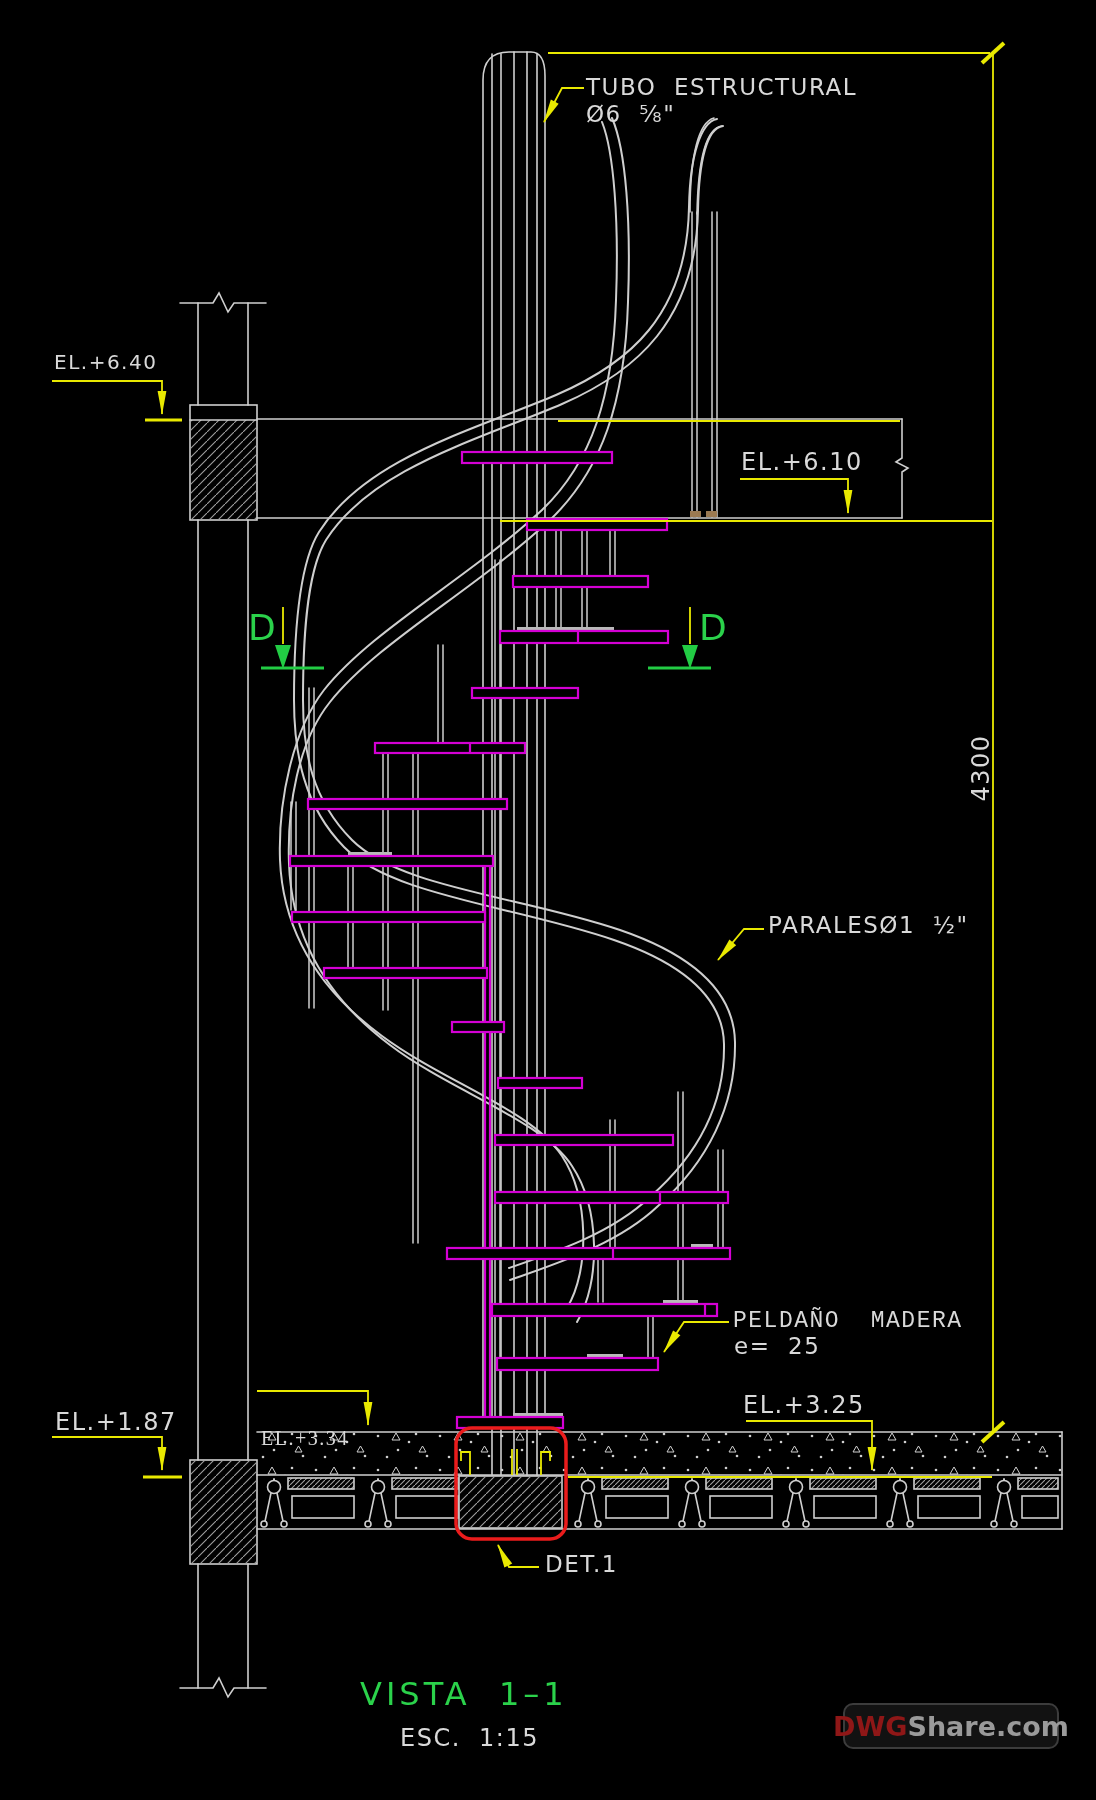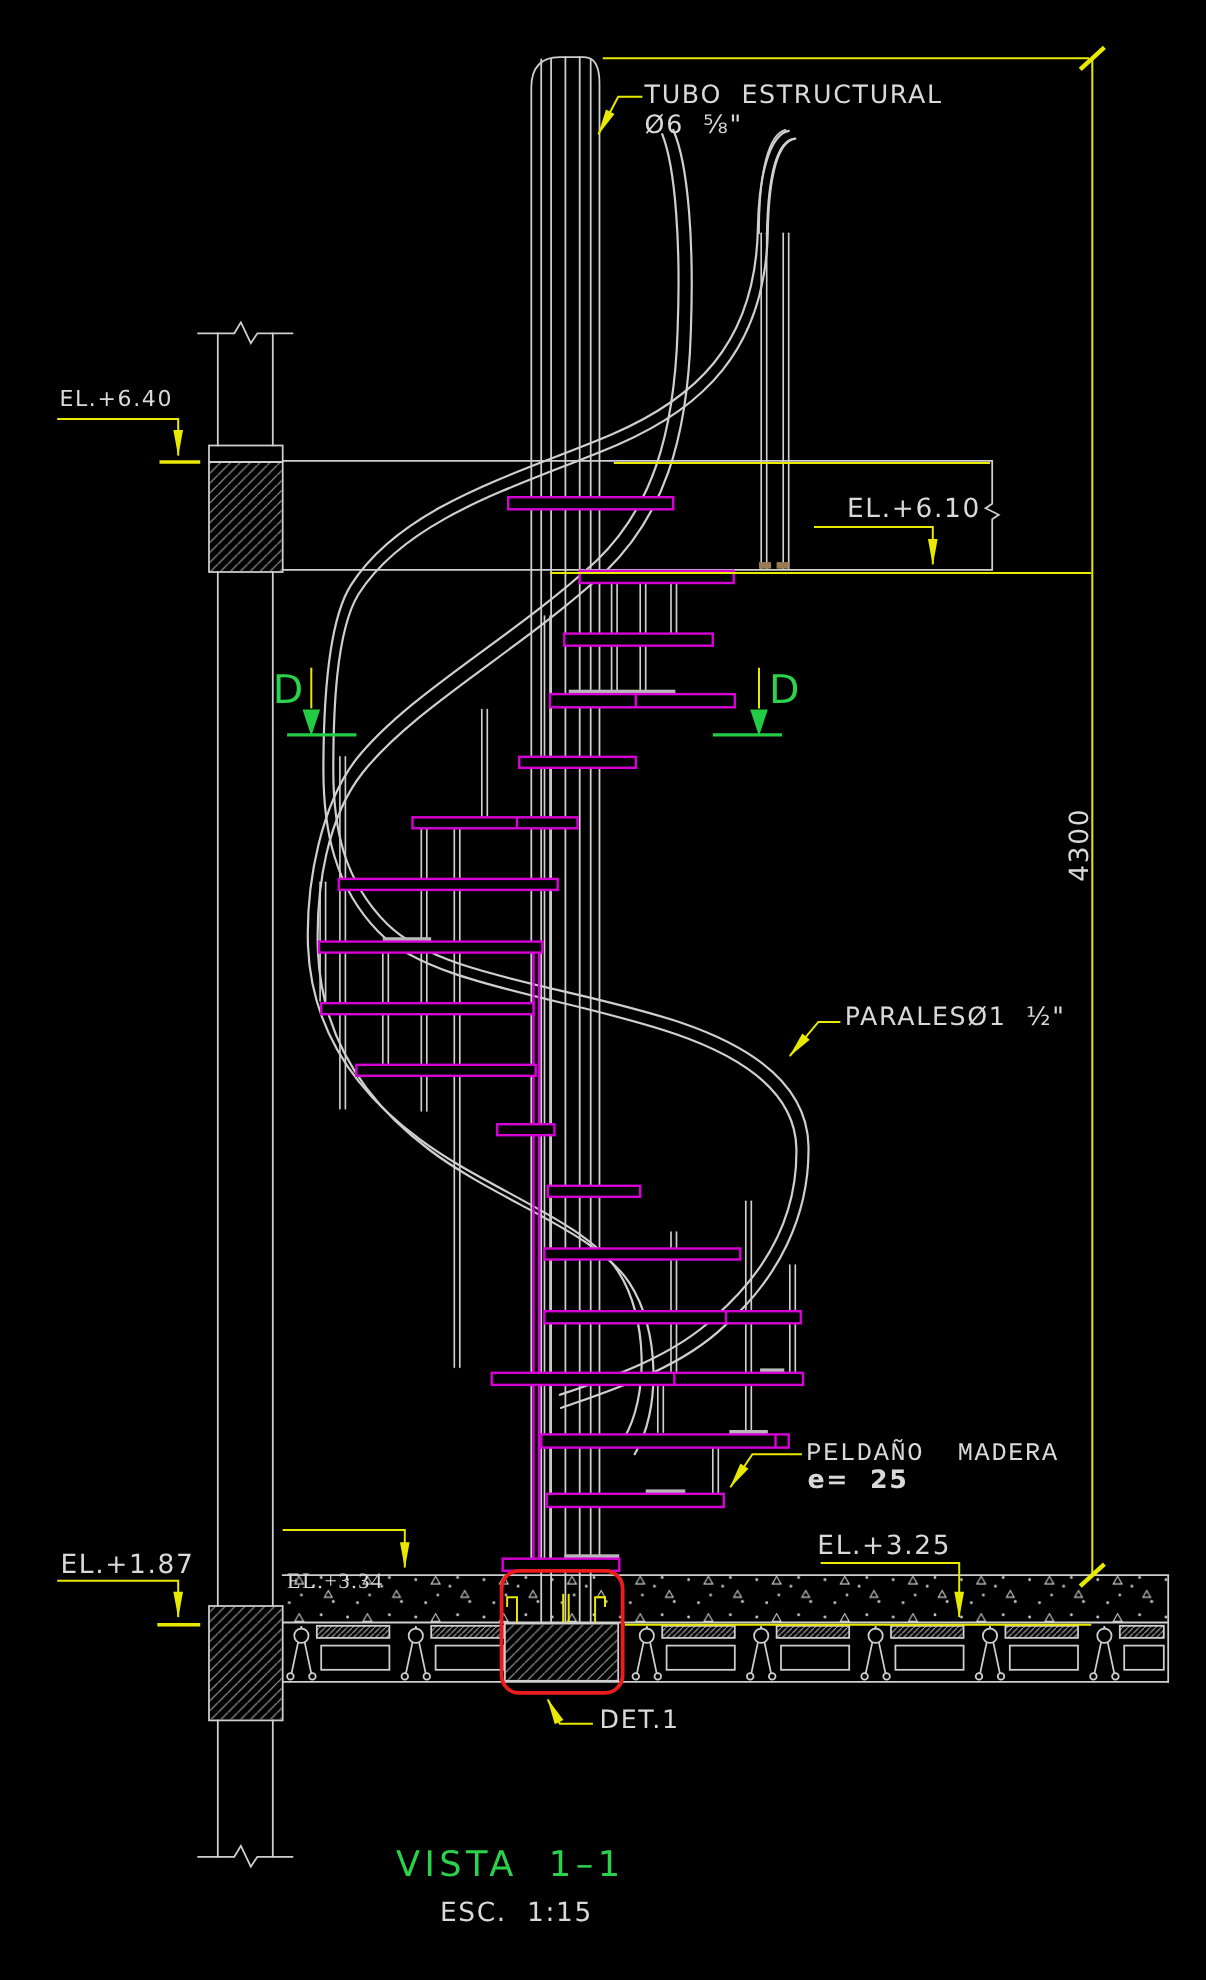--- a/index.html
+++ b/index.html
@@ -233,27 +233,31 @@
         <polygon points="682,645 698,645 690,669" fill="#22cc44"></polygon>
         <line x1="261" y1="668" x2="324" y2="668" stroke="#22cc44" stroke-width="3"></line>
         <line x1="648" y1="668" x2="711" y2="668" stroke="#22cc44" stroke-width="3"></line>
       </g>
       <rect x="456" y="1428" width="110" height="111" rx="16" fill="none" stroke="#ea1c1c" stroke-width="3.5"></rect>
     </svg>
   <div id="labels">
       <div class="lbl" style="left: 586px; top: 76px; font-size: 23px;">TUBO  ESTRUCTURAL</div>
       <div class="lbl" style="left: 586px; top: 103px; font-size: 23px;">Ø6  ⅝"</div>
       <div class="lbl" style="left: 54px; top: 352px; font-size: 20px;">EL.+6.40</div>
-      <div class="lbl" style="left: 741px; top: 450px; font-size: 24px; margin-left: 29px;">EL.+6.10</div>
+      <div class="lbl" style="left: 741px; top: 450px; font-size: 24px;">EL.+6.10</div>
       <div class="lbl green" style="left: 248px; top: 610px; font-size: 36px;">D</div>
       <div class="lbl green" style="left: 699px; top: 610px; font-size: 36px;">D</div>
       <div class="lbl rot" style="left: 939px; top: 756px; font-size: 24px; width: 84px;">4300</div>
       <div class="lbl" style="left: 768px; top: 914px; font-size: 23px;">PARALESØ1  ½"</div>
       <div class="lbl" style="left: 733px; top: 1310px; font-size: 23px; font-family: Liberation Mono, monospace;">PELDAÑO  MADERA</div>
-      <div class="lbl" style="left: 734px; top: 1335px; font-size: 23px; font-weight: bold;">e=  25</div>
+      <div class="lbl" style="left: 734px; top: 1335px; font-size: 23px;">e=  25</div>
       <div class="lbl" style="left: 261px; top: 1428px; font-size: 20px; font-family: Liberation Serif, serif;">EL.+3.34</div>
       <div class="lbl" style="left: 743px; top: 1393px; font-size: 24px; text-align: right;">EL.+3.25</div>
       <div class="lbl" style="left: 55px; top: 1410px; font-size: 24px;">EL.+1.87</div>
       <div class="lbl" style="left: 545px; top: 1553px; font-size: 23px;">DET.1</div>
       <div class="lbl green" style="left: 360px; top: 1678px; font-size: 32px; letter-spacing: 4px;">VISTA  1–1</div>
       <div class="lbl" style="left: 360px; top: 1726px; font-size: 24px; margin-left: 40px;">ESC.  1:15</div>
     </div>
+  <div id="watermark">
+    <span class="wm-red">DWG</span>
+      <span class="wm-gray">Share.com</span>
+  </div>
 </div>
 
 </body></html>

